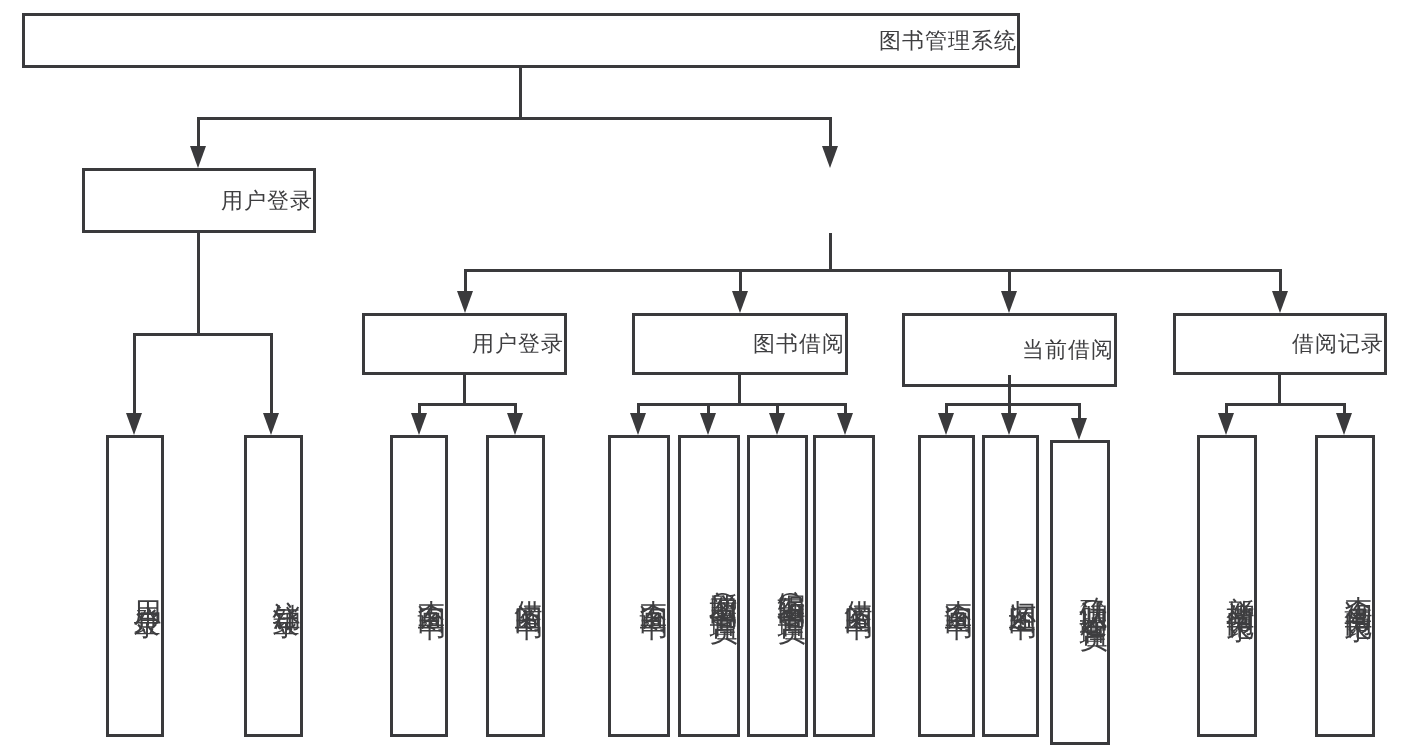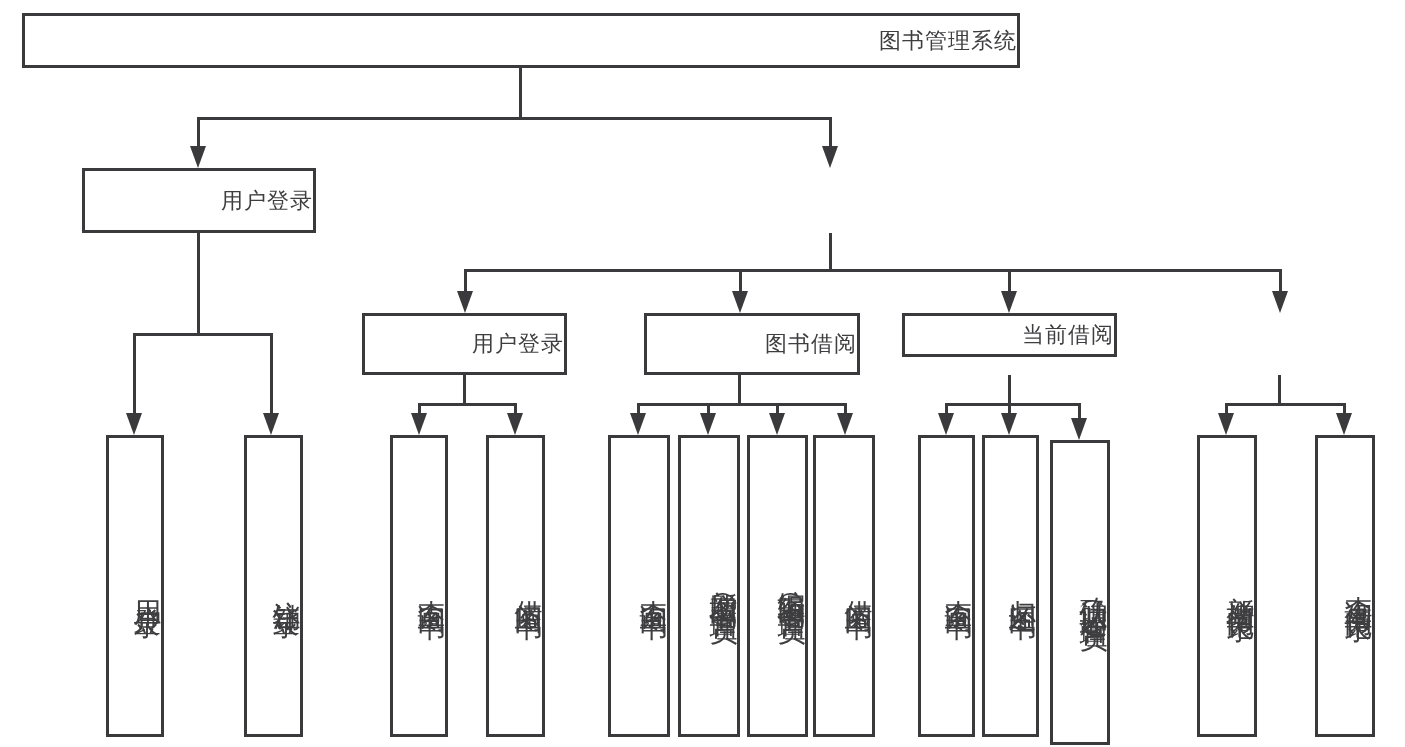--- a/index.html
+++ b/index.html
@@ -70,25 +70,28 @@
     <span class="h-label">图书管理系统</span>
   </div>
 
   <div class="box" style="left:82px;top:168px;width:234px;height:65px;">
     <span class="h-label">用户登录</span>
   </div>
 
   <div class="box" style="left:362px;top:313px;width:205px;height:62px;">
     <span class="h-label">用户登录</span>
   </div>
-  <div class="box" style="left:632px;top:313px;width:216px;height:62px;margin-left:12px;">
+  <div class="box" style="left:632px;top:313px;width:216px;height:62px;">
     <span class="h-label">图书借阅</span>
   </div>
-  <div class="box" style="left:902px;top:313px;width:215px;height:44px;">
+  <div class="box" style="left:902px;top:313px;width:215px;height:74px;">
     <span class="h-label">当前借阅</span>
+  </div>
+  <div class="box" style="left:1173px;top:313px;width:214px;height:62px;">
+    <span class="h-label">借阅记录</span>
   </div>
 
   <div class="box leaf" style="left:106px;top:435px;width:58px;height:302px;">
     <span class="v-label">用户登录</span>
   </div>
   <div class="box leaf" style="left:244px;top:435px;width:59px;height:302px;">
     <span class="v-label">注销登录</span>
   </div>
 
   <div class="box leaf" style="left:390px;top:435px;width:58px;height:302px;">

